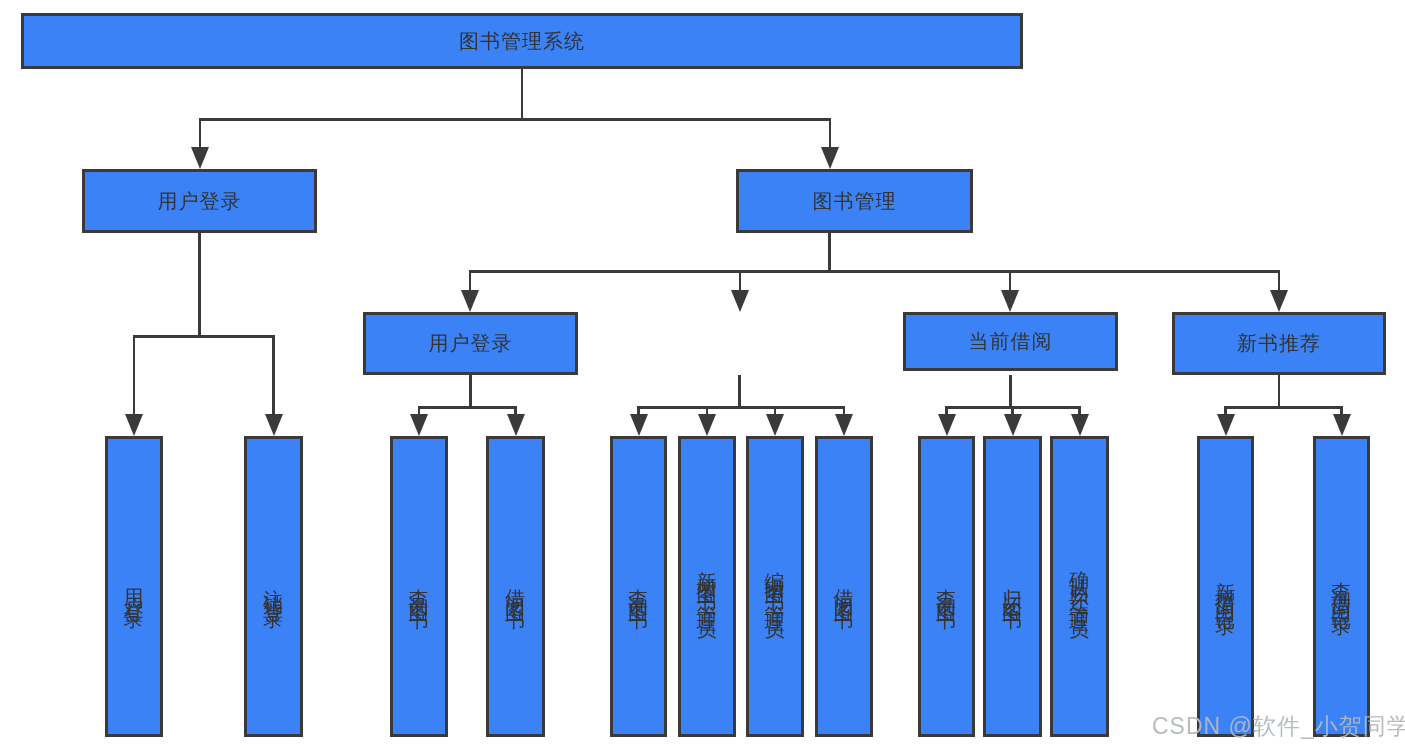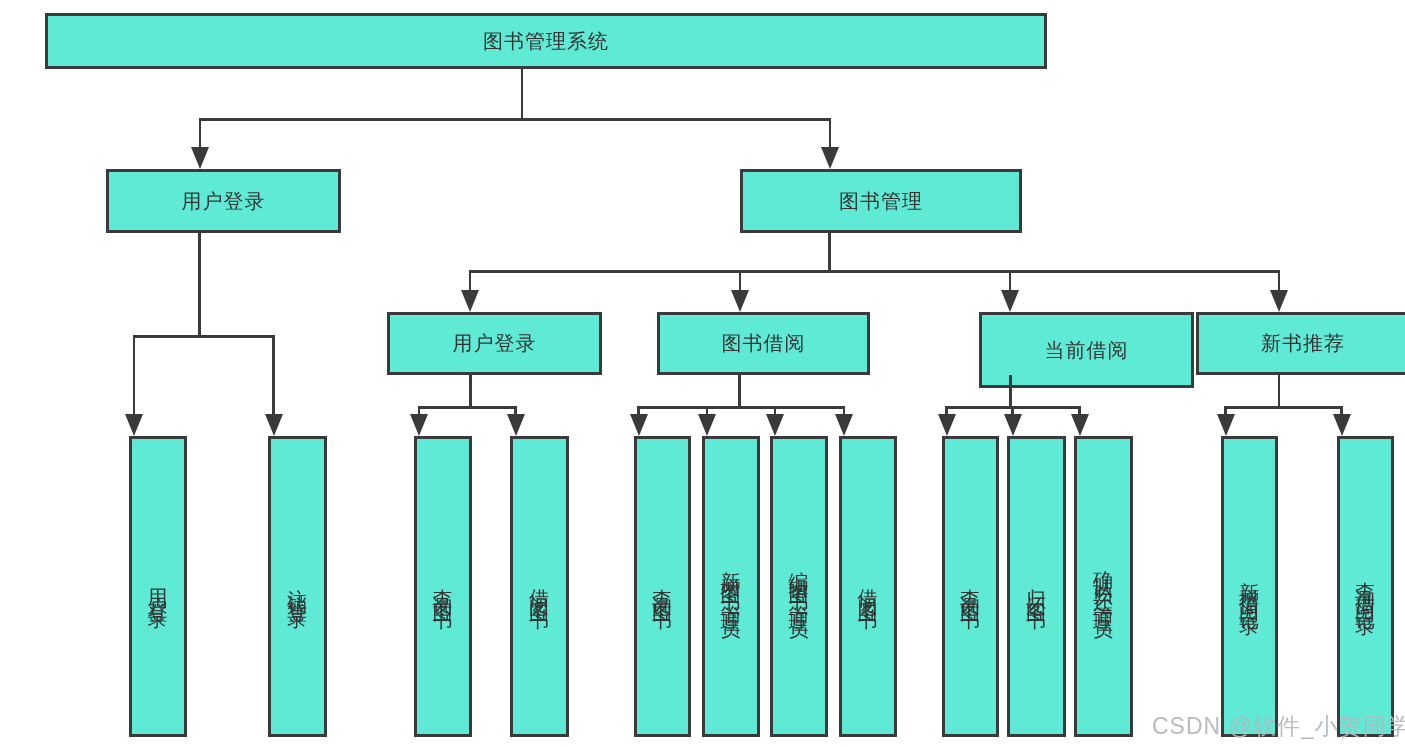--- a/index.html
+++ b/index.html
@@ -3,24 +3,23 @@
 <meta charset="utf-8">
 <style>
   html,body { margin:0; padding:0; background:#ffffff; }
   body { font-family:"Liberation Sans","DejaVu Sans",sans-serif; }
   .canvas {
     position:relative; width:1405px; height:747px;
     background:#ffffff; overflow:hidden;
   }
   .box {
     position:absolute; box-sizing:border-box;
-    border:3px solid #3a3a3a; background:#5eead4;
+    border:3px solid #3a3a3a; background:#3b82f6;
     display:flex; align-items:center; justify-content:center;
     color:#333333;
-    margin-left:24px;
   }
   .hb { font-size:20px; letter-spacing:1px; }
   .vb span {
     writing-mode:vertical-rl; text-orientation:mixed;
     font-size:20px; letter-spacing:7px; line-height:1;
     color:#333333;
   }
   .vl { position:absolute; width:2.5px; background:#3a3a3a; }
   .hl { position:absolute; height:2.5px; background:#3a3a3a; }
   .ar {
@@ -47,21 +46,21 @@
   <div class="vl" style="left:520.75px;top:69px;height:49px"></div>
   <div class="hl" style="left:198.75px;top:118px;width:632.5px"></div>
   <div class="vl" style="left:198.75px;top:118px;height:29px"></div>
   <div class="ar" style="left:191px;top:147px"></div>
   <div class="vl" style="left:828.75px;top:118px;height:29px"></div>
   <div class="ar" style="left:821px;top:147px"></div>
 
   <div class="box hb" style="left:82px;top:169px;width:235px;height:64px">
     <span>用户登录</span>
   </div>
-  <div class="box hb" style="left:716px;top:169px;width:282px;height:64px">
+  <div class="box hb" style="left:736px;top:169px;width:237px;height:64px">
     <span>图书管理</span>
   </div>
 
   <div class="vl" style="left:198.25px;top:233px;height:102px"></div>
   <div class="hl" style="left:132.75px;top:335px;width:142px"></div>
   <div class="vl" style="left:132.75px;top:335px;height:79px"></div>
   <div class="ar" style="left:125px;top:414px"></div>
   <div class="vl" style="left:272.25px;top:335px;height:79px"></div>
   <div class="ar" style="left:264.5px;top:414px"></div>
 
@@ -72,24 +71,21 @@
   <div class="vl" style="left:738.75px;top:270px;height:20px"></div>
   <div class="ar" style="left:731px;top:290px"></div>
   <div class="vl" style="left:1008.75px;top:270px;height:20px"></div>
   <div class="ar" style="left:1001px;top:290px"></div>
   <div class="vl" style="left:1277.75px;top:270px;height:20px"></div>
   <div class="ar" style="left:1270px;top:290px"></div>
 
   <div class="box hb" style="left:363px;top:312px;width:215px;height:63px">
     <span>用户登录</span>
   </div>
-  <div class="box hb" style="left:633px;top:312px;width:213px;height:63px">
-    <span>图书借阅</span>
-  </div>
-  <div class="box hb" style="left:955px;top:312px;width:215px;height:76px">
+  <div class="box hb" style="left:903px;top:312px;width:215px;height:59px">
     <span>当前借阅</span>
   </div>
   <div class="box hb" style="left:1172px;top:312px;width:214px;height:63px">
     <span>新书推荐</span>
   </div>
 
   <div class="vl" style="left:469.25px;top:375px;height:31px"></div>
   <div class="hl" style="left:417.75px;top:406px;width:99px"></div>
   <div class="vl" style="left:417.75px;top:406px;height:8px"></div>
   <div class="ar" style="left:410px;top:414px"></div>

